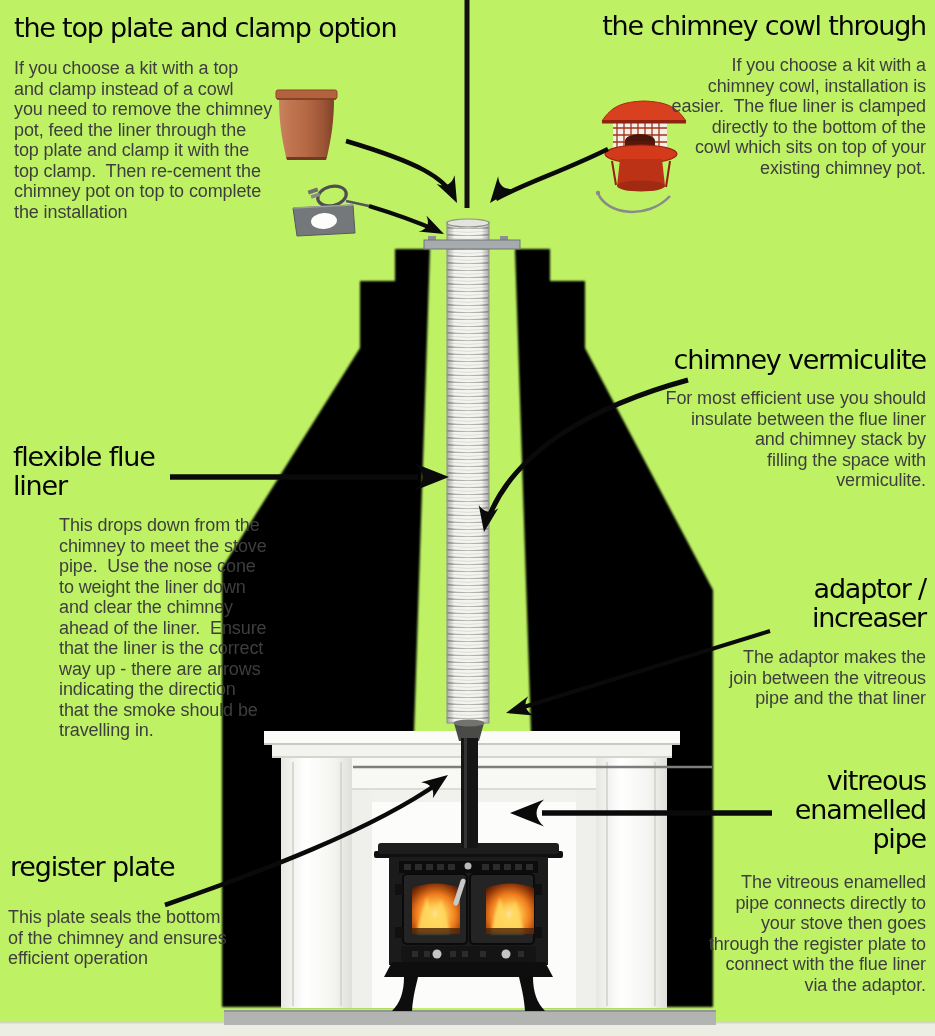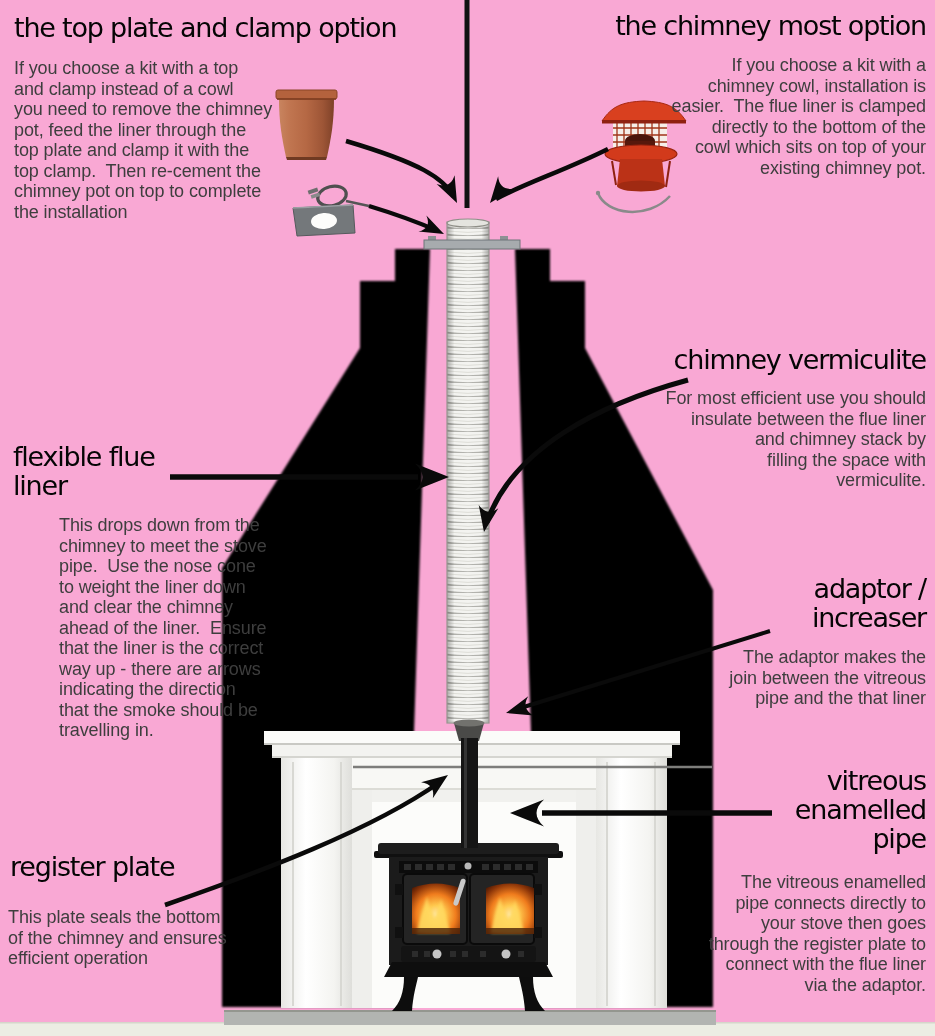--- a/index.html
+++ b/index.html
@@ -1,17 +1,17 @@
 <!DOCTYPE html>
 <html><head>
 <meta charset="utf-8">
 <style>
   html,body{margin:0;padding:0;background:#ffffff;}
   #stage{position:relative;width:935px;height:1036px;overflow:hidden;
-         background:#f9a8d4;font-family:"Liberation Sans",sans-serif;}
+         background:#bef264;font-family:"Liberation Sans",sans-serif;}
   #diagram{position:absolute;left:0;top:0;}
   .label{position:absolute;white-space:pre-wrap;}
   .heading{font-family:"DejaVu Sans",sans-serif;font-weight:400;color:#050505;
            font-size:27px;letter-spacing:-1.2px;line-height:1.08;}
   .body{font-size:18px;line-height:20.5px;color:#3e3e3e;letter-spacing:-0.1px;}
   .ra{text-align:right;}
 </style>
 </head>
 <body>
 
@@ -252,21 +252,21 @@
   <div class="label heading" style="left:14px;top:13px;width:400px;">the top plate and clamp option</div>
   <div class="label body" style="left:14px;top:58px;width:260px;">If you choose a kit with a top
 and clamp instead of a cowl
 you need to remove the chimney
 pot, feed the liner through the
 top plate and clamp it with the
 top clamp.  Then re-cement the
 chimney pot on top to complete
 the installation</div>
 
-  <div class="label heading ra" style="left:600px;top:11px;width:326px;">the chimney most option</div>
+  <div class="label heading ra" style="left:600px;top:11px;width:326px;">the chimney cowl through</div>
   <div class="label body ra" style="left:648px;top:55px;width:278px;">If you choose a kit with a
 chimney cowl, installation is
 easier.  The flue liner is clamped
 directly to the bottom of the
 cowl which sits on top of your
 existing chimney pot.</div>
 
   <div class="label heading ra" style="left:620px;top:345px;width:306px;">chimney vermiculite</div>
   <div class="label body ra" style="left:638px;top:388px;width:288px;">For most efficient use you should
 insulate between the flue liner

